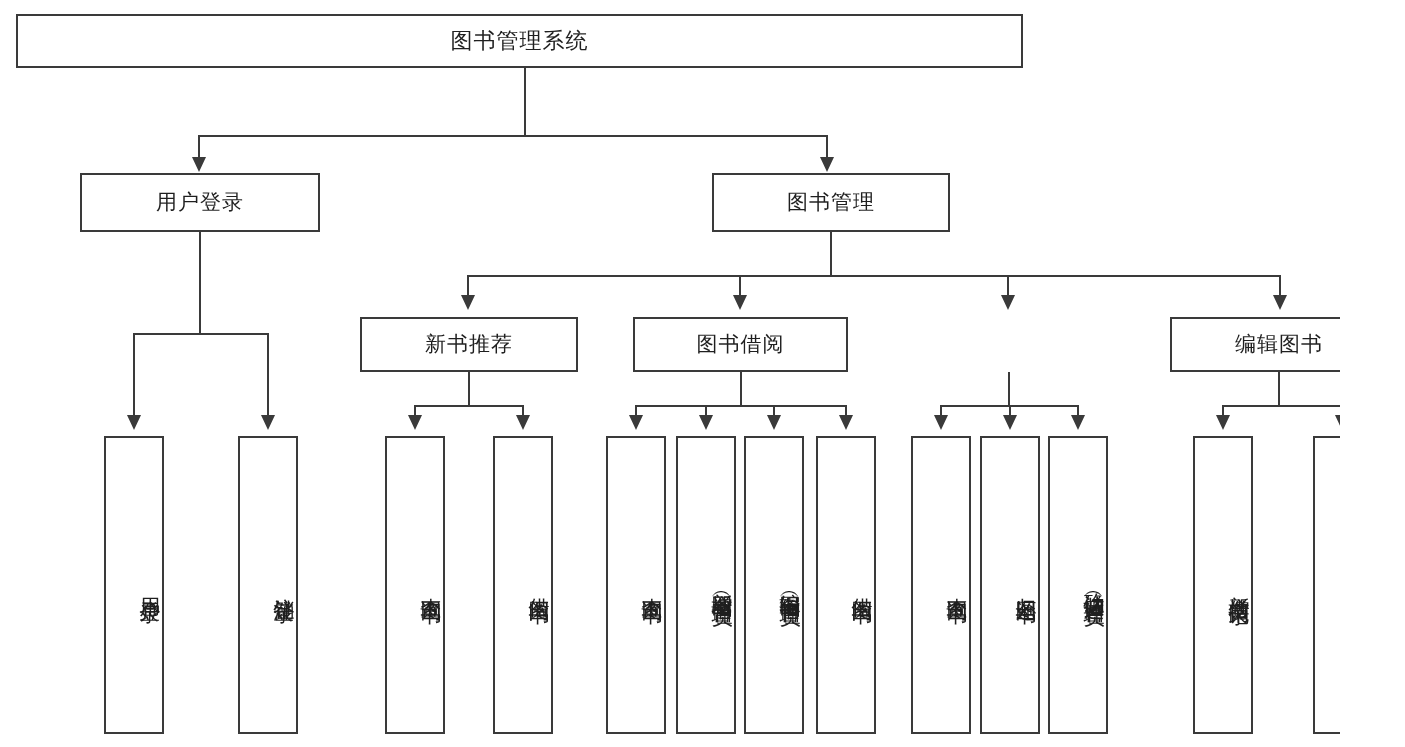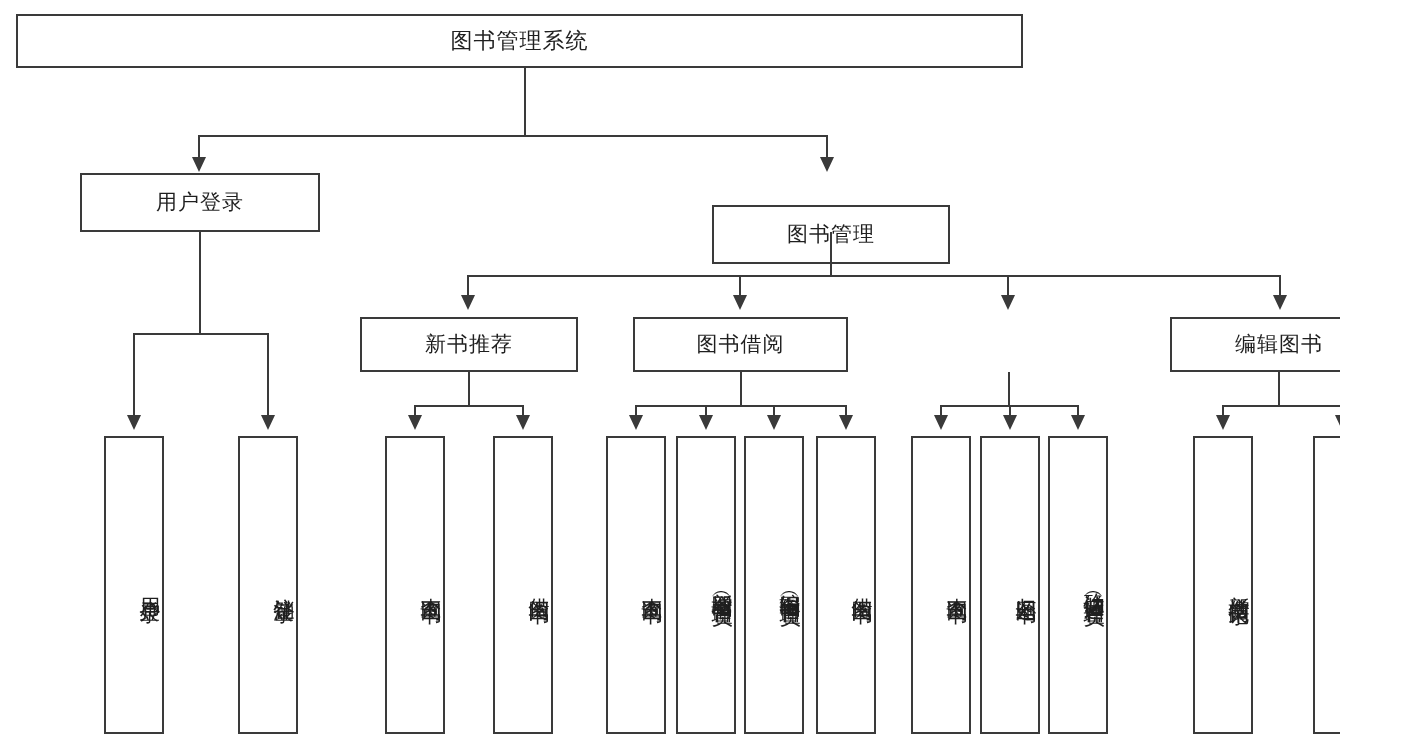--- a/index.html
+++ b/index.html
@@ -95,21 +95,21 @@
 
   <div class="vline" style="left:198px; top:135px; width:2px; height:24px;"></div>
   <div class="arrow" style="left:192px; top:157px;"></div>
   <div class="vline" style="left:826px; top:135px; width:2px; height:24px;"></div>
   <div class="arrow" style="left:820px; top:157px;"></div>
 
   <div class="node horiz" style="left:80px; top:173px; width:240px; height:59px;">
     <span>用户登录</span>
   </div>
 
-  <div class="node horiz" style="left:712px; top:173px; width:238px; height:59px;margin-top:32px;">
+  <div class="node horiz" style="left:712px; top:173px; width:238px; height:59px;">
     <span>图书管理</span>
   </div>
 
   <div class="vline" style="left:199px; top:232px; width:2px; height:102px;"></div>
   <div class="hline" style="left:133px; top:333px; width:135px; height:2px;"></div>
   <div class="vline" style="left:133px; top:333px; width:2px; height:84px;"></div>
   <div class="arrow" style="left:127px; top:415px;"></div>
   <div class="vline" style="left:267px; top:333px; width:2px; height:84px;"></div>
   <div class="arrow" style="left:261px; top:415px;"></div>
 

